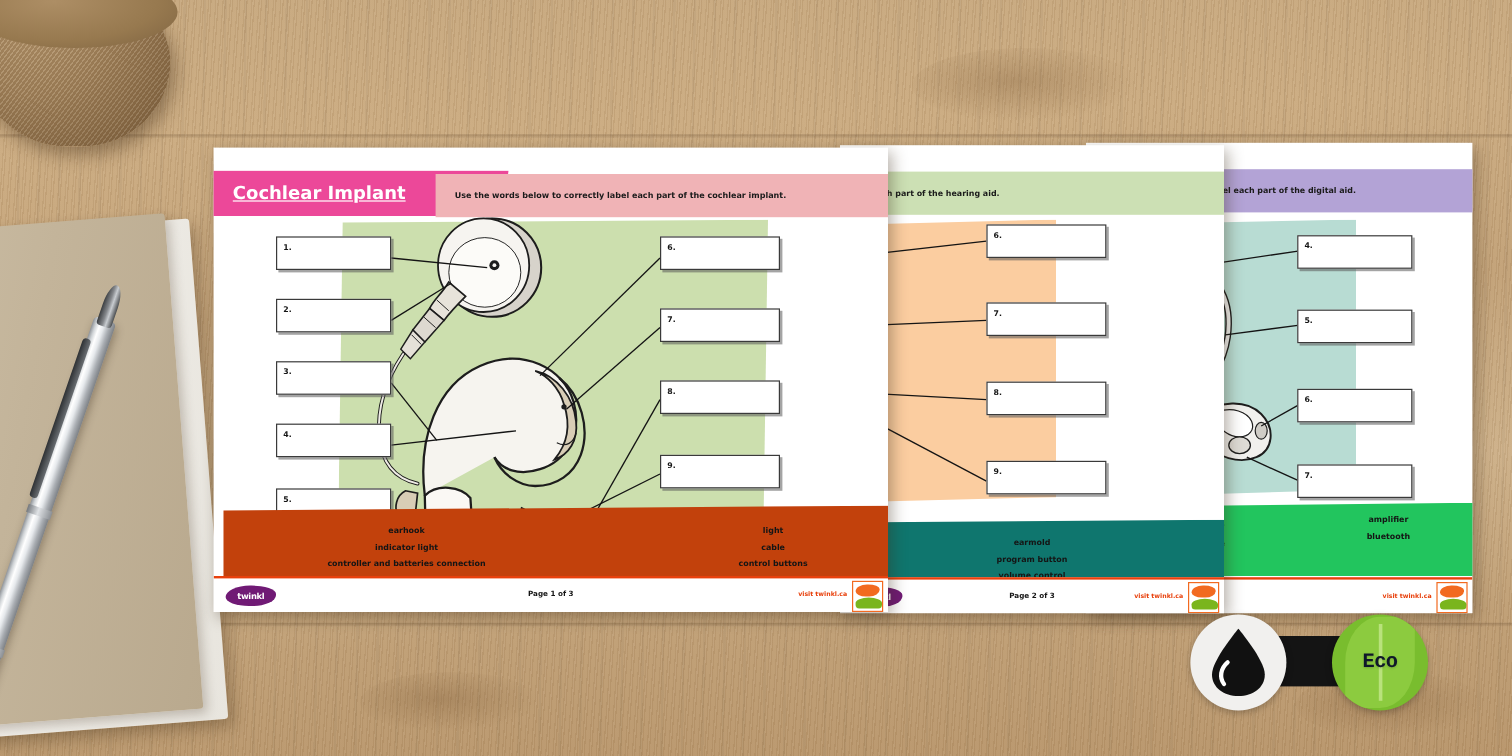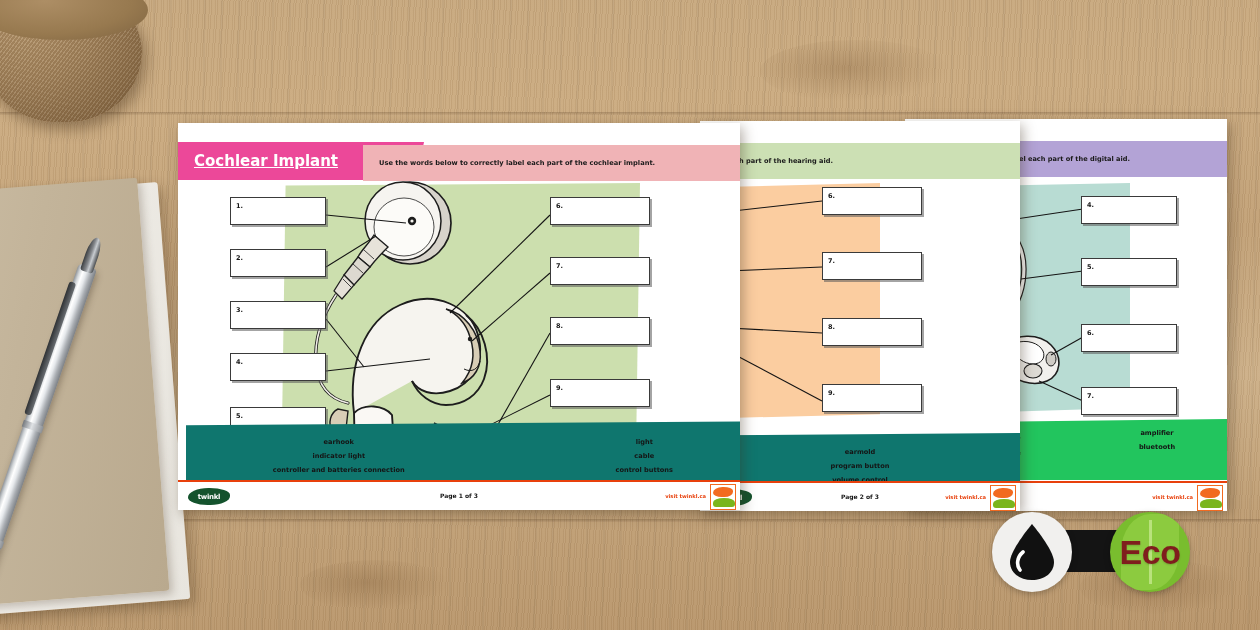--- a/index.html
+++ b/index.html
@@ -175,21 +175,21 @@
 
   
   .footer {
     position: absolute; left: 0; bottom: 0; width: 100%; height: 30px;
     background: #ffffff;
     border-top: 2px solid #e8400c;
   }
   .twinkl-logo {
     position: absolute; left: 10px; top: 6px;
     width: 42px; height: 17px;
-    background: #14532d;
+    background: #701a75;
     border-radius: 50% 50% 48% 48% / 58% 42% 55% 45%;
     color: #fff; font-size: 7px; font-weight: bold;
     font-family: "DejaVu Sans", sans-serif;
     display: flex; align-items: center; justify-content: center;
     letter-spacing: -0.3px;
   }
   .page-num {
     position: absolute; left: 0; top: 10px; width: 100%;
     text-align: center;
     font-family: "DejaVu Sans", sans-serif;
@@ -255,24 +255,24 @@
     background: #8ccb3f;
     transform: rotate(0deg);
   }
   .eco-vein {
     position: absolute; left: 39px; top: 8px;
     width: 2.5px; height: 64px;
     background: #b9e27c;
   }
   .eco-text {
     position: relative;
-    color: #7f1d1d;
-    font-family: Liberation Sans, sans-serif;
+    color: #0f172a;
+    font-family: Liberation Mono, monospace;
     font-weight: bold;
-    font-size: 34px;
+    font-size: 17px;
     letter-spacing: -0.5px;
     text-shadow: 0 1px 2px rgba(0,0,0,0.18);
   }
 </style>
 </head>
 <body>
 
 <div id="scene">
 
   <div class="plank-seam" style="top:112px;"></div>
@@ -542,21 +542,21 @@
       <div class="abox" style="left:372px; top:134px; width:100px; height:28px;">
         <span>7.</span>
       </div>
       <div class="abox" style="left:372px; top:194px; width:100px; height:28px;">
         <span>8.</span>
       </div>
       <div class="abox" style="left:372px; top:256px; width:100px; height:28px;">
         <span>9.</span>
       </div>
 
-      <div class="wordbank" style="left:8px; top:298px; width:611px; height:62px; background:#0f766e;
+      <div class="wordbank" style="left:8px; top:298px; width:611px; height:62px; background:#c2410c;
            clip-path: polygon(0 7%, 100% 0, 100% 100%, 0 100%); padding-top:8px;">
         <div class="wb-col">
           <div class="wb-word">earhook</div>
           <div class="wb-word">indicator light</div>
           <div class="wb-word">controller and batteries connection</div>
         </div>
         <div class="wb-col">
           <div class="wb-word">light</div>
           <div class="wb-word">cable</div>
           <div class="wb-word">control buttons</div>

